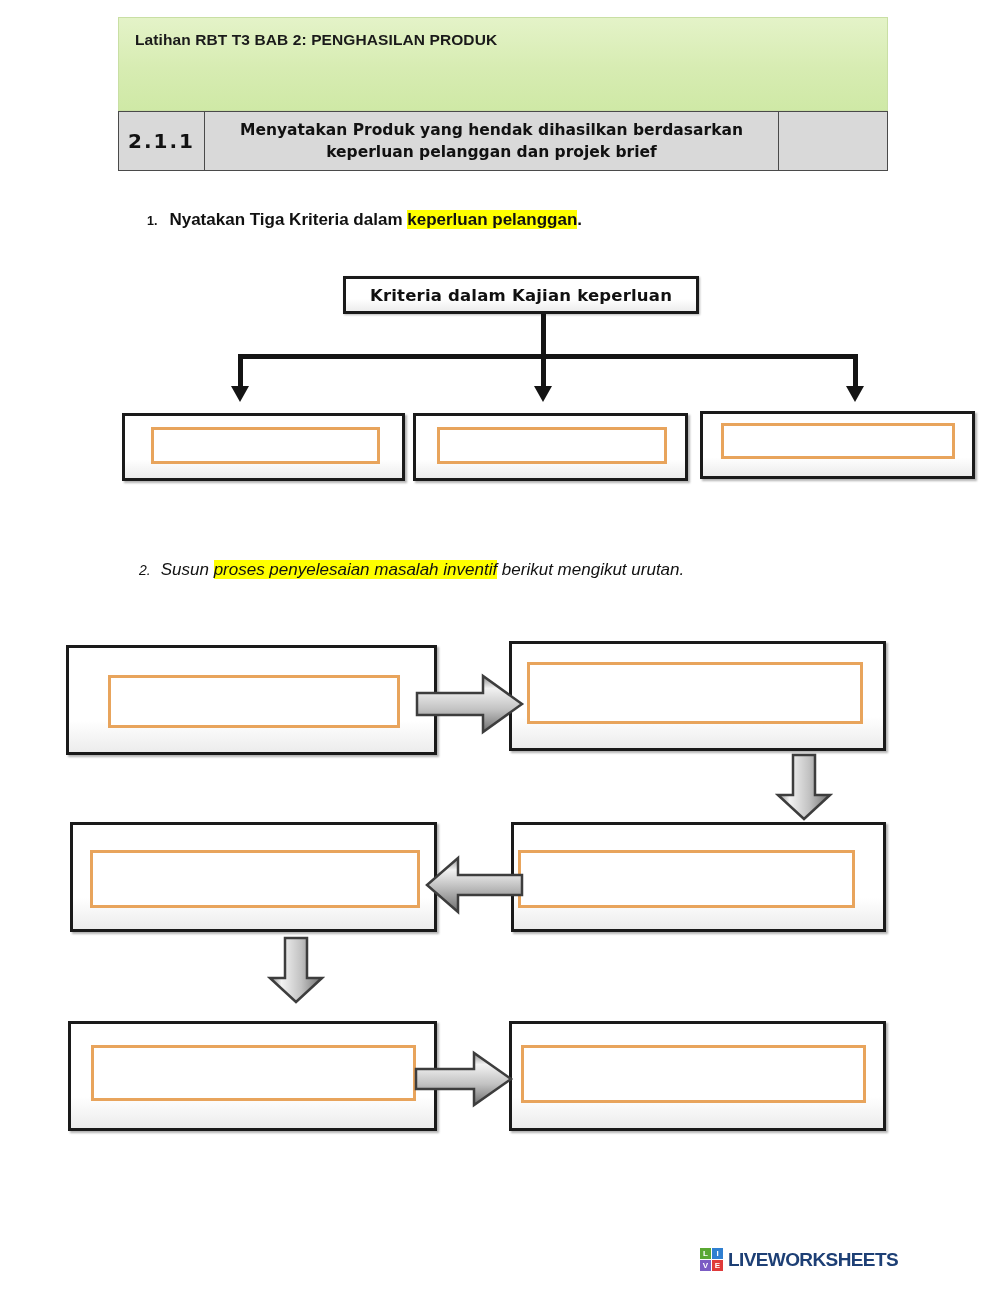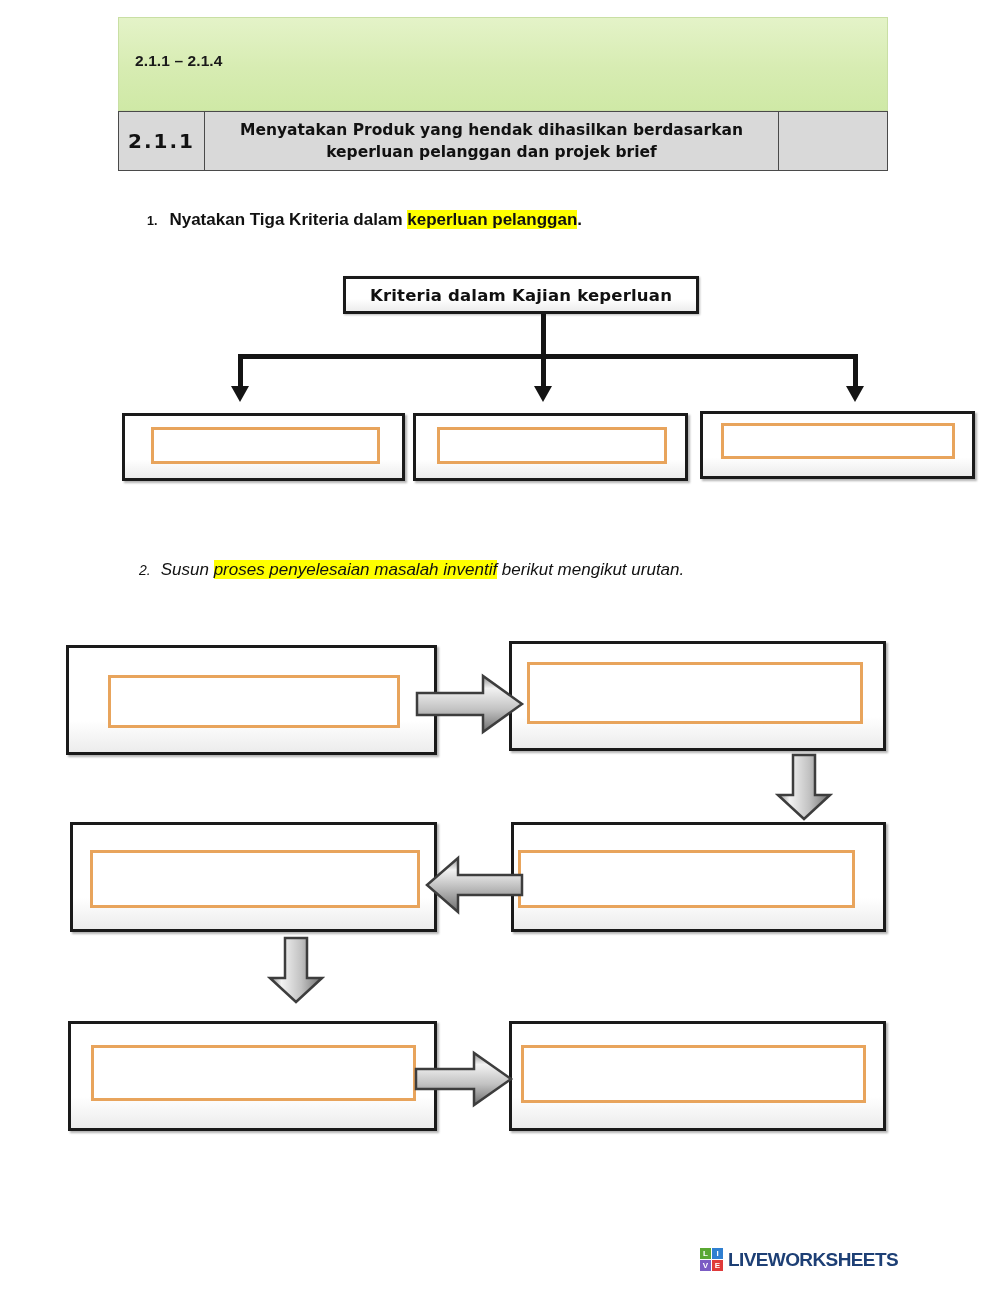--- a/index.html
+++ b/index.html
@@ -214,21 +214,21 @@
     font-weight: bold;
     color: #1d3f75;
     letter-spacing: -0.6px;
     font-family: "Liberation Sans", sans-serif;
   }
 </style>
 </head>
 <body>
 
 <div class="banner">
-  <div class="banner-line second">2.1.1 – 2.1.4</div>
+  <div class="banner-line">Latihan RBT T3 BAB 2: PENGHASILAN PRODUK</div>
 </div>
 
 <div class="obj-table">
   <div class="obj-code">2.1.1</div>
   <div class="obj-text">Menyatakan Produk yang hendak dihasilkan berdasarkan keperluan pelanggan dan projek brief</div>
   <div class="obj-blank"></div>
 </div>
 
 <div class="question" id="question-1">
   <span class="q-num">1.</span><span>Nyatakan Tiga Kriteria dalam </span><span class="hl" style="background: rgb(255, 255, 0);">keperluan pelanggan</span><span>.</span>

